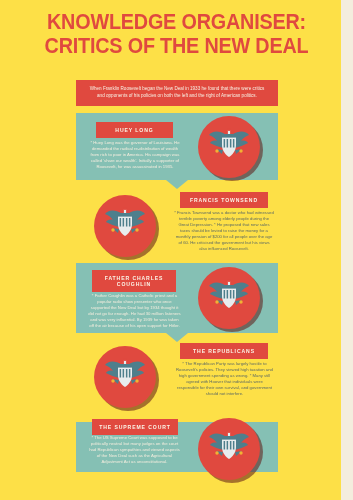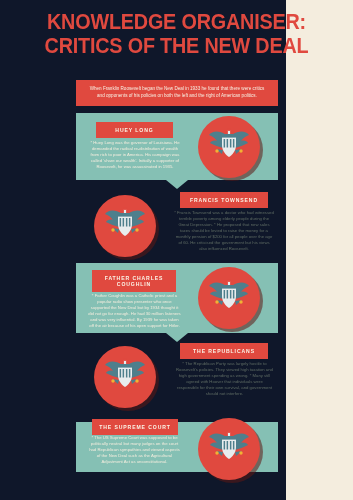--- a/index.html
+++ b/index.html
@@ -2,21 +2,21 @@
 <html><head>
 <meta charset="utf-8">
 <style>
   html,body{margin:0;padding:0;}
   body{
     width:353px;height:500px;overflow:hidden;
     background:#F4EDDE;
     font-family:"Liberation Sans",sans-serif;
     -webkit-font-smoothing:antialiased;
   }
-  #poster{position:relative;width:286px;height:500px;background:#0f172a;}
+  #poster{position:relative;width:341px;height:500px;background:#fde047;}
 
   
   .title{
     position:absolute;left:0;top:10px;width:353px;
     text-align:center;
     color:#E0493F;
     font-family:"Liberation Sans",sans-serif;
     font-weight:bold;
     font-size:21.5px;
     line-height:24px;

